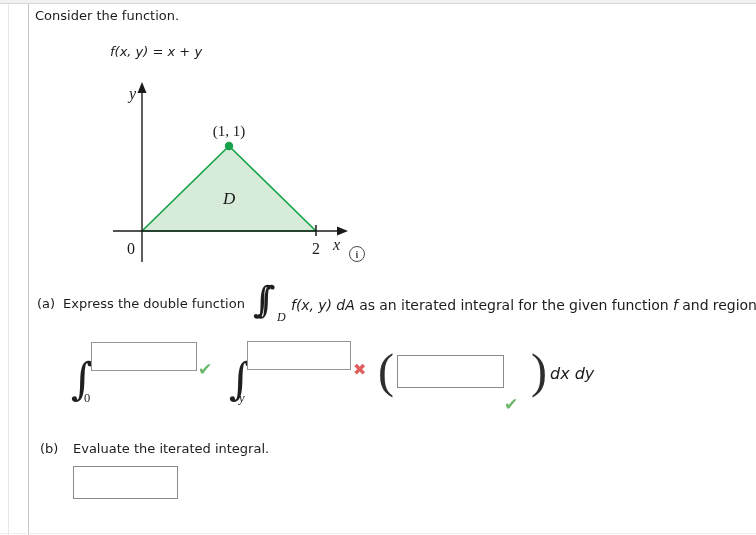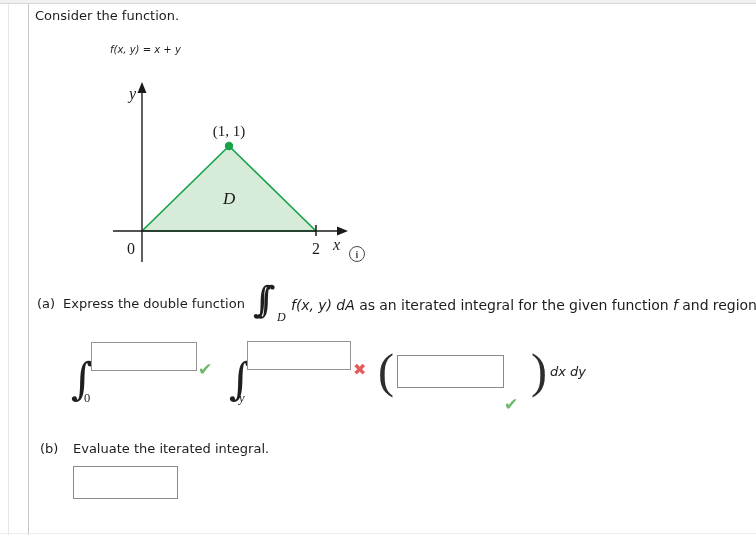--- a/index.html
+++ b/index.html
@@ -50,28 +50,28 @@
   .box2{left:247px;top:341px;width:94px;height:27px;}
   .box3{left:397px;top:355px;width:97px;height:31px;border-color:#8a8a8a;}
   .boxb{left:73px;top:466px;width:95px;height:31px;border-color:#8a8a8a;}
   .check{color:#6cb96c;font-size:17px;}
   .check1{left:198px;top:359px;}
   .check2{left:504px;top:394px;}
   .cross{left:353px;top:360px;color:#e25d5d;font-size:16px;}
   .paren{font-family:"Liberation Serif","DejaVu Serif",serif;font-size:48px;line-height:1;color:#2e2e2e;font-weight:400;transform:scaleY(1.02);}
   .paren-open{left:378px;top:347px;}
   .paren-close{left:531px;top:347px;}
-  .diff{left:550px;top:364px;font-size:13px;}
+  .diff{left:550px;top:364px;font-size:16px;}
 
   
   .pb-label{left:40px;top:441px;}
   .pb-prompt{left:73px;top:441px;}
 
   .intro{left:35px;top:8px;}
-  .formula{left:110px;top:44px;font-size:10px;}
+  .formula{left:110px;top:44px;font-size:13px;}
 </style>
 </head>
 <body>
 
 <div class="abs top-strip"></div>
 <div class="abs vline-faint"></div>
 <div class="abs vline-main"></div>
 <div class="abs bottom-line"></div>
 
 <div class="abs intro">Consider the function.</div>

